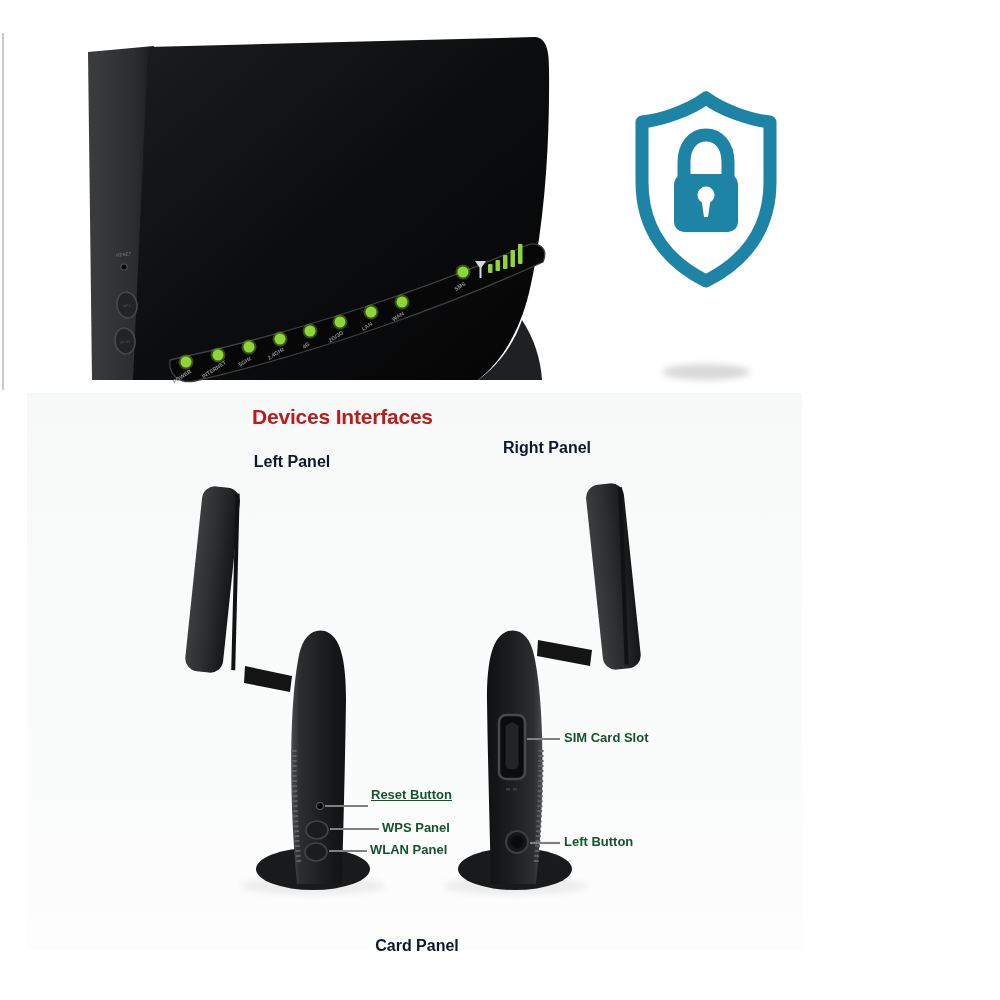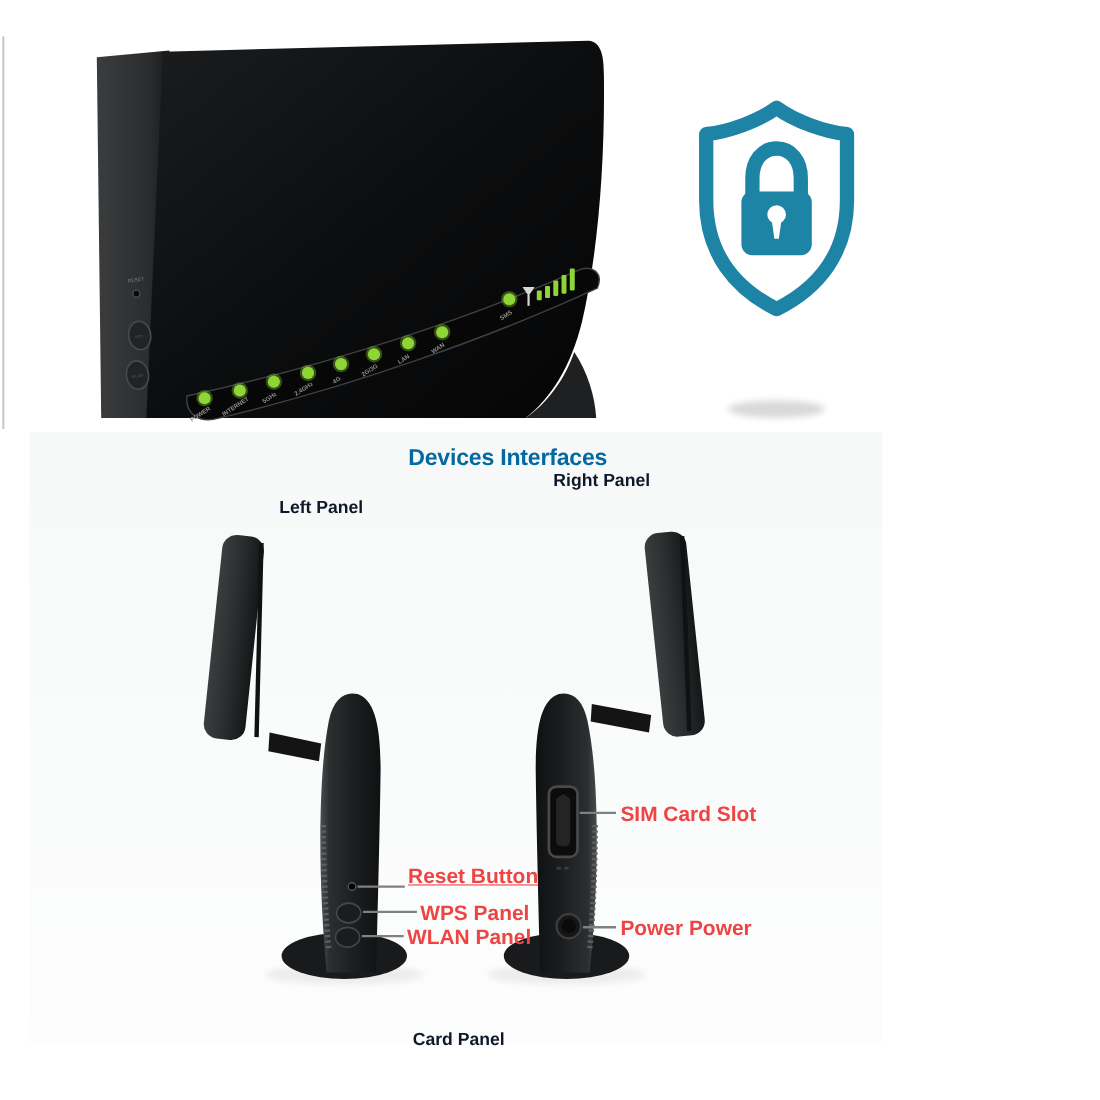--- a/index.html
+++ b/index.html
@@ -3,23 +3,23 @@
 <meta charset="utf-8">
 <style>
   html,body{margin:0;padding:0;background:#ffffff;width:1000px;height:1000px;overflow:hidden;
     font-family:"Liberation Sans", sans-serif;}
   .stage{position:relative;width:1000px;height:1000px;background:#ffffff;}
   .left-edge-line{position:absolute;left:2px;top:33px;width:2px;height:357px;background:#c9cbcb;}
   .lower-panel{position:absolute;left:27px;top:393px;width:775px;height:557px;
     background:linear-gradient(180deg,#f7f8f8 0%,#fafbfb 55%,#fdfdfd 100%);}
   svg.scene{position:absolute;left:0;top:0;}
   .txt{position:absolute;white-space:nowrap;}
-  .diagram-title{font-size:21px;font-weight:700;color:#0369a1;letter-spacing:-0.2px;text-align:right;}
+  .diagram-title{font-size:21px;font-weight:700;color:#b91c1c;letter-spacing:-0.2px;text-align:left;}
   .panel-label{font-size:16px;font-weight:700;color:#0f172a;text-align:center;}
-  .callout{font-size:19px;font-weight:700;color:#ef4444;}
+  .callout{font-size:13px;font-weight:700;color:#14532d;}
   .led-label{font-size:5.5px;fill:#909090;font-weight:700;}
   .side-label{font-size:4.5px;fill:#7d7f81;}
   .btn-engrave{font-size:3.5px;fill:#555;}
 </style>
 </head>
 <body>
 
 <div class="stage">
 
   <div class="left-edge-line"></div>
@@ -160,26 +160,26 @@
       <circle cx="517" cy="842" r="6.5" fill="#0b0b0c"></circle>
       <line x1="527" y1="739" x2="560" y2="739" stroke="#808080" stroke-width="2.2"></line>
       <line x1="530" y1="843" x2="560" y2="843" stroke="#808080" stroke-width="2.2"></line>
     </g>
   </svg>
 
   <div class="txt diagram-title" style="left:252px;top:405px;width:300px;">Devices Interfaces</div>
 
   <div class="txt panel-label" style="left:232px;top:453px;width:120px;">Left Panel</div>
 
-  <div class="txt panel-label" style="left:487px;top:429px;width:120px;">Right Panel</div>
+  <div class="txt panel-label" style="left:487px;top:439px;width:120px;">Right Panel</div>
 
   <div class="txt callout" style="left:371px;top:787px;text-decoration:underline;">Reset Button</div>
 
   <div class="txt callout" style="left:382px;top:820px;">WPS Panel</div>
 
   <div class="txt callout" style="left:370px;top:842px;">WLAN Panel</div>
 
   <div class="txt callout" style="left:564px;top:730px;">SIM Card Slot</div>
 
-  <div class="txt callout" style="left:564px;top:834px;">Power Power</div>
+  <div class="txt callout" style="left:564px;top:834px;">Left Button</div>
 
   <div class="txt panel-label" style="left:357px;top:937px;width:120px;">Card Panel</div>
 </div>
 
 </body></html>

